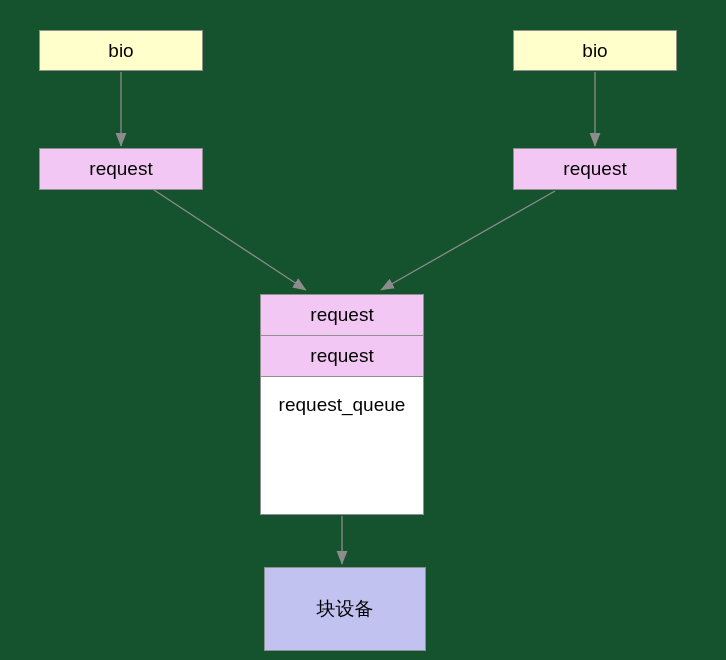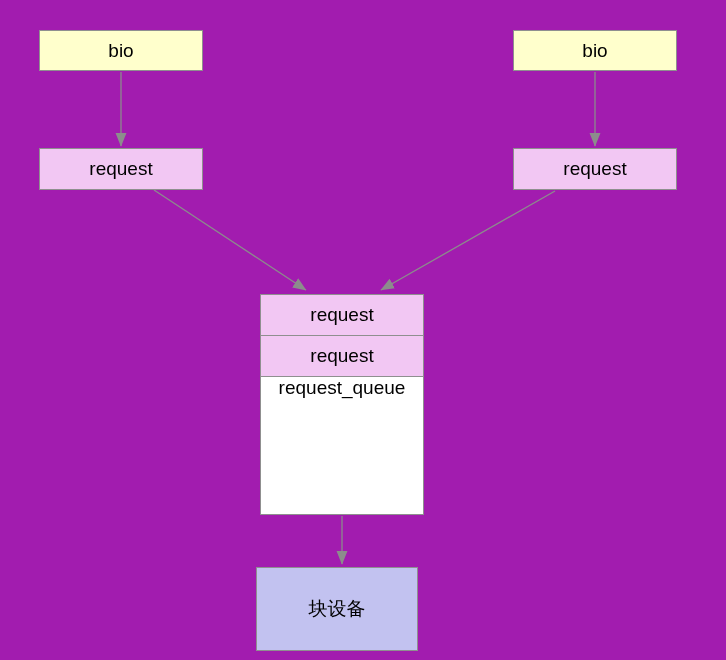--- a/index.html
+++ b/index.html
@@ -5,21 +5,21 @@
   html, body {
     margin: 0;
     padding: 0;
     background: #ffffff;
     font-family: "Liberation Sans", sans-serif;
   }
   .canvas {
     position: relative;
     width: 726px;
     height: 660px;
-    background: #a21caf;
+    background: #14532d;
     overflow: hidden;
   }
   .edges {
     position: absolute;
     left: 0;
     top: 0;
     pointer-events: none;
   }
   .edges line {
     stroke: #8c8c8c;
@@ -57,20 +57,21 @@
     display: flex;
     align-items: center;
     justify-content: center;
     flex: 0 0 auto;
   }
   .stack .queue-body {
     flex: 1 1 auto;
     display: flex;
     align-items: flex-start;
     justify-content: center;
+    padding-top: 17px;
   }
 </style>
 </head>
 <body>
 
 <div class="canvas">
 
   <svg class="edges" width="726" height="660" viewBox="0 0 726 660">
     <defs>
       <marker id="arrowhead" viewBox="0 0 10 10" refX="9.5" refY="5" markerWidth="10.5" markerHeight="10.5" orient="auto">
@@ -91,15 +92,15 @@
   <div class="node fill-request" style="left:39px; top:148px; width:164px; height:42px;">request</div>
 
   <div class="node fill-request" style="left:513px; top:148px; width:164px; height:42px;">request</div>
 
   <div class="stack fill-white" style="left:260px; top:294px; width:164px; height:221px;">
     <div class="row fill-request">request</div>
     <div class="row fill-request">request</div>
     <div class="queue-body">request_queue</div>
   </div>
 
-  <div class="node fill-device" style="left:256px; top:567px; width:162px; height:84px;font-family:Liberation Serif, serif;">块设备</div>
+  <div class="node fill-device" style="left:264px; top:567px; width:162px; height:84px;font-family:Liberation Serif, serif;">块设备</div>
 
 </div>
 
 </body></html>

